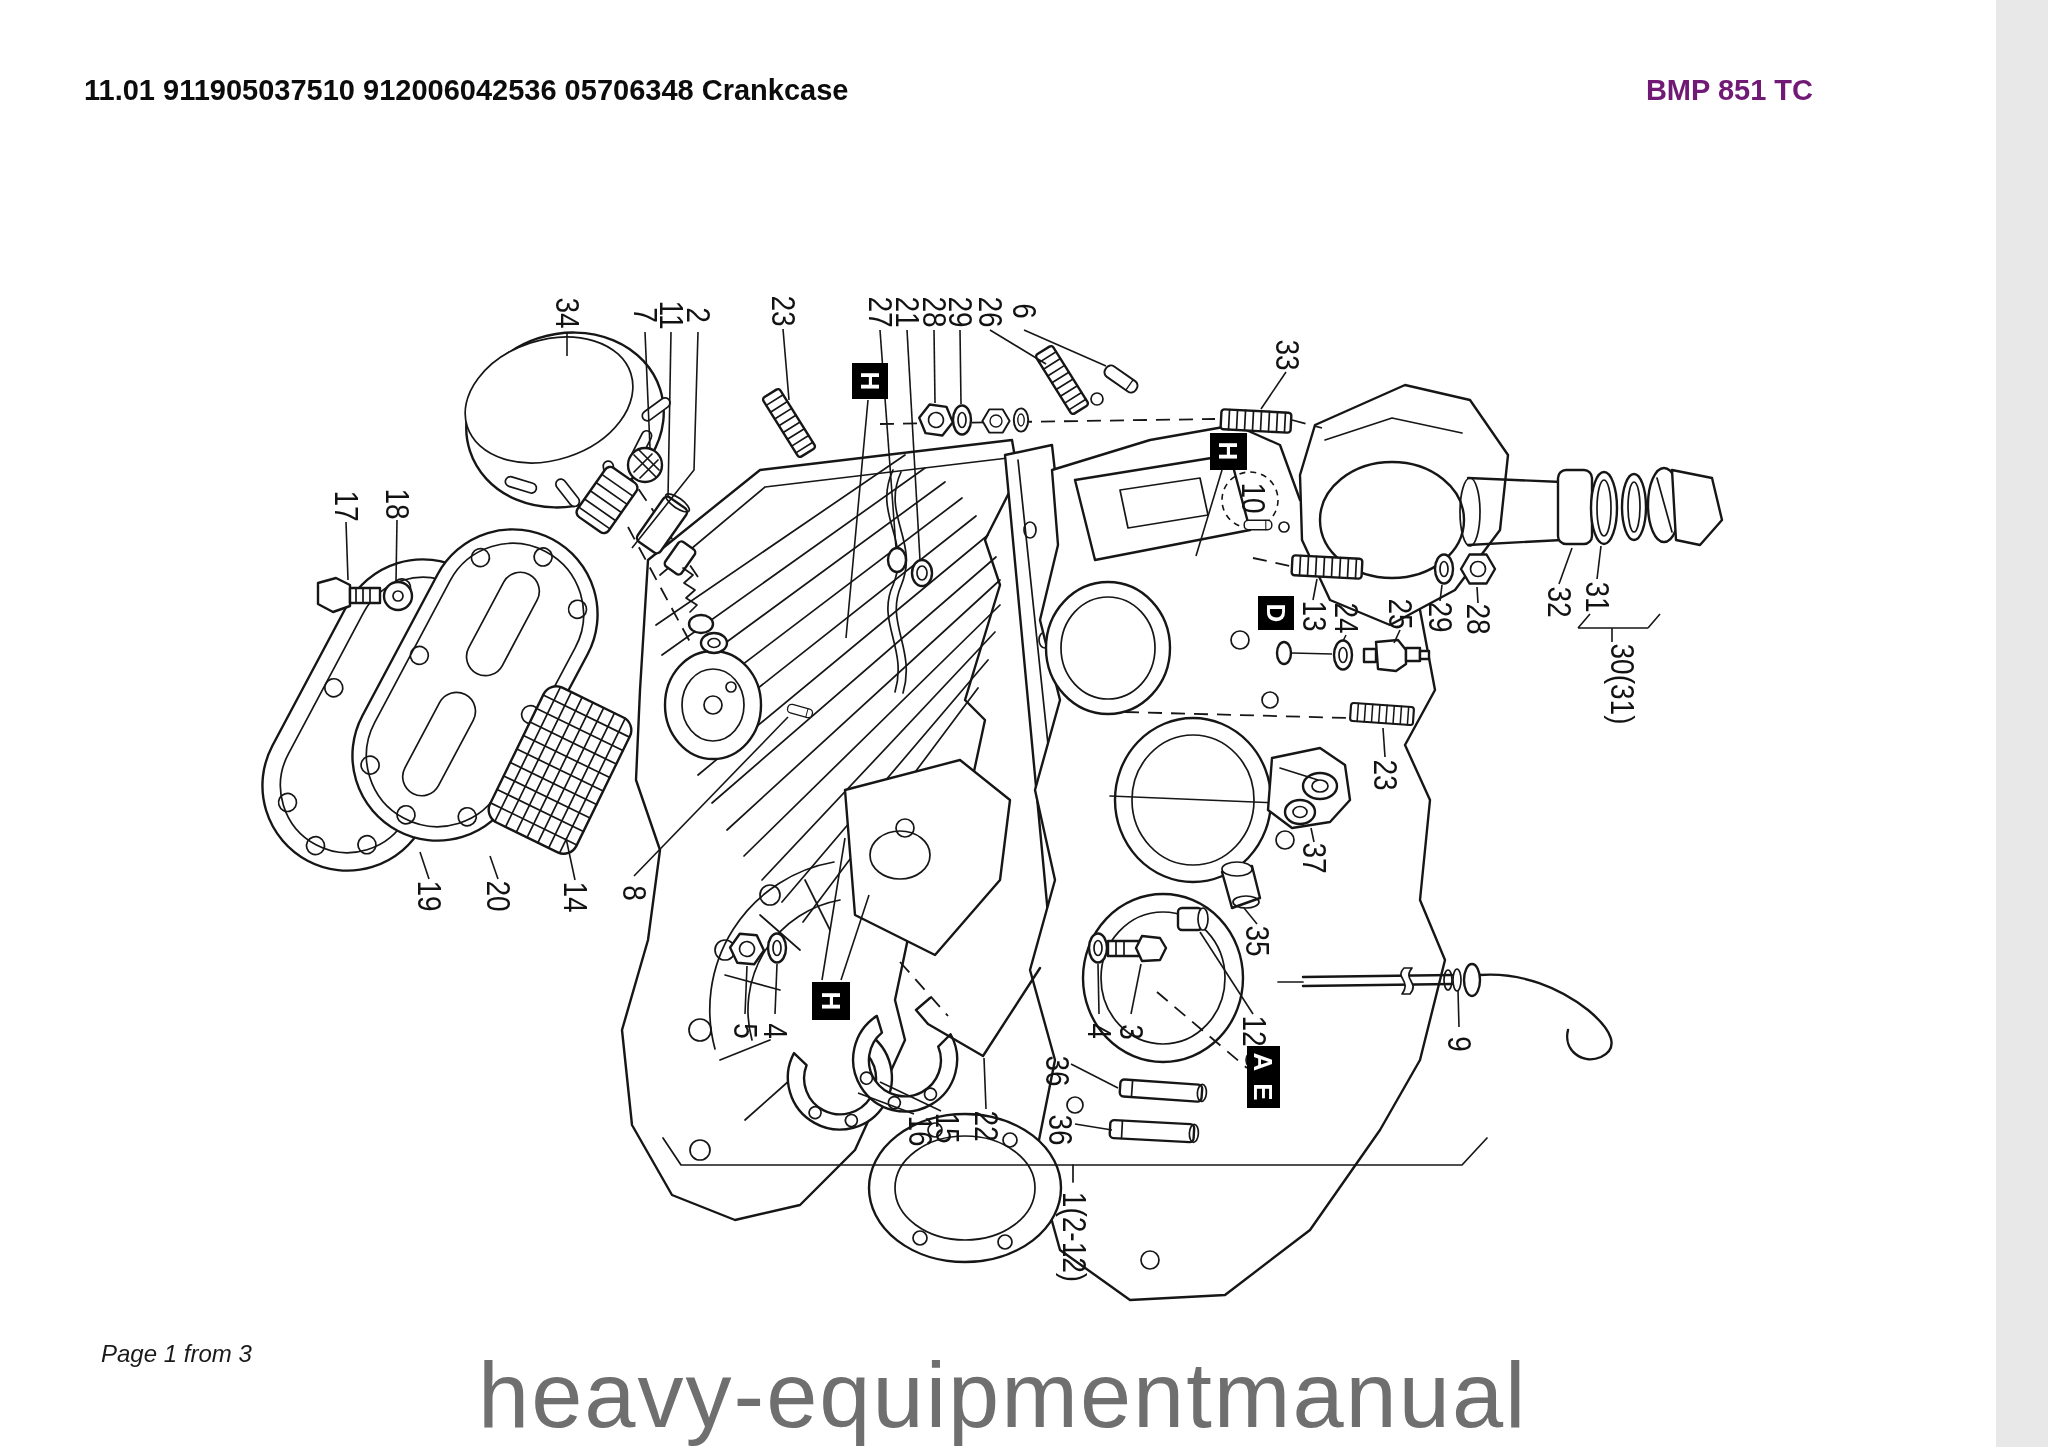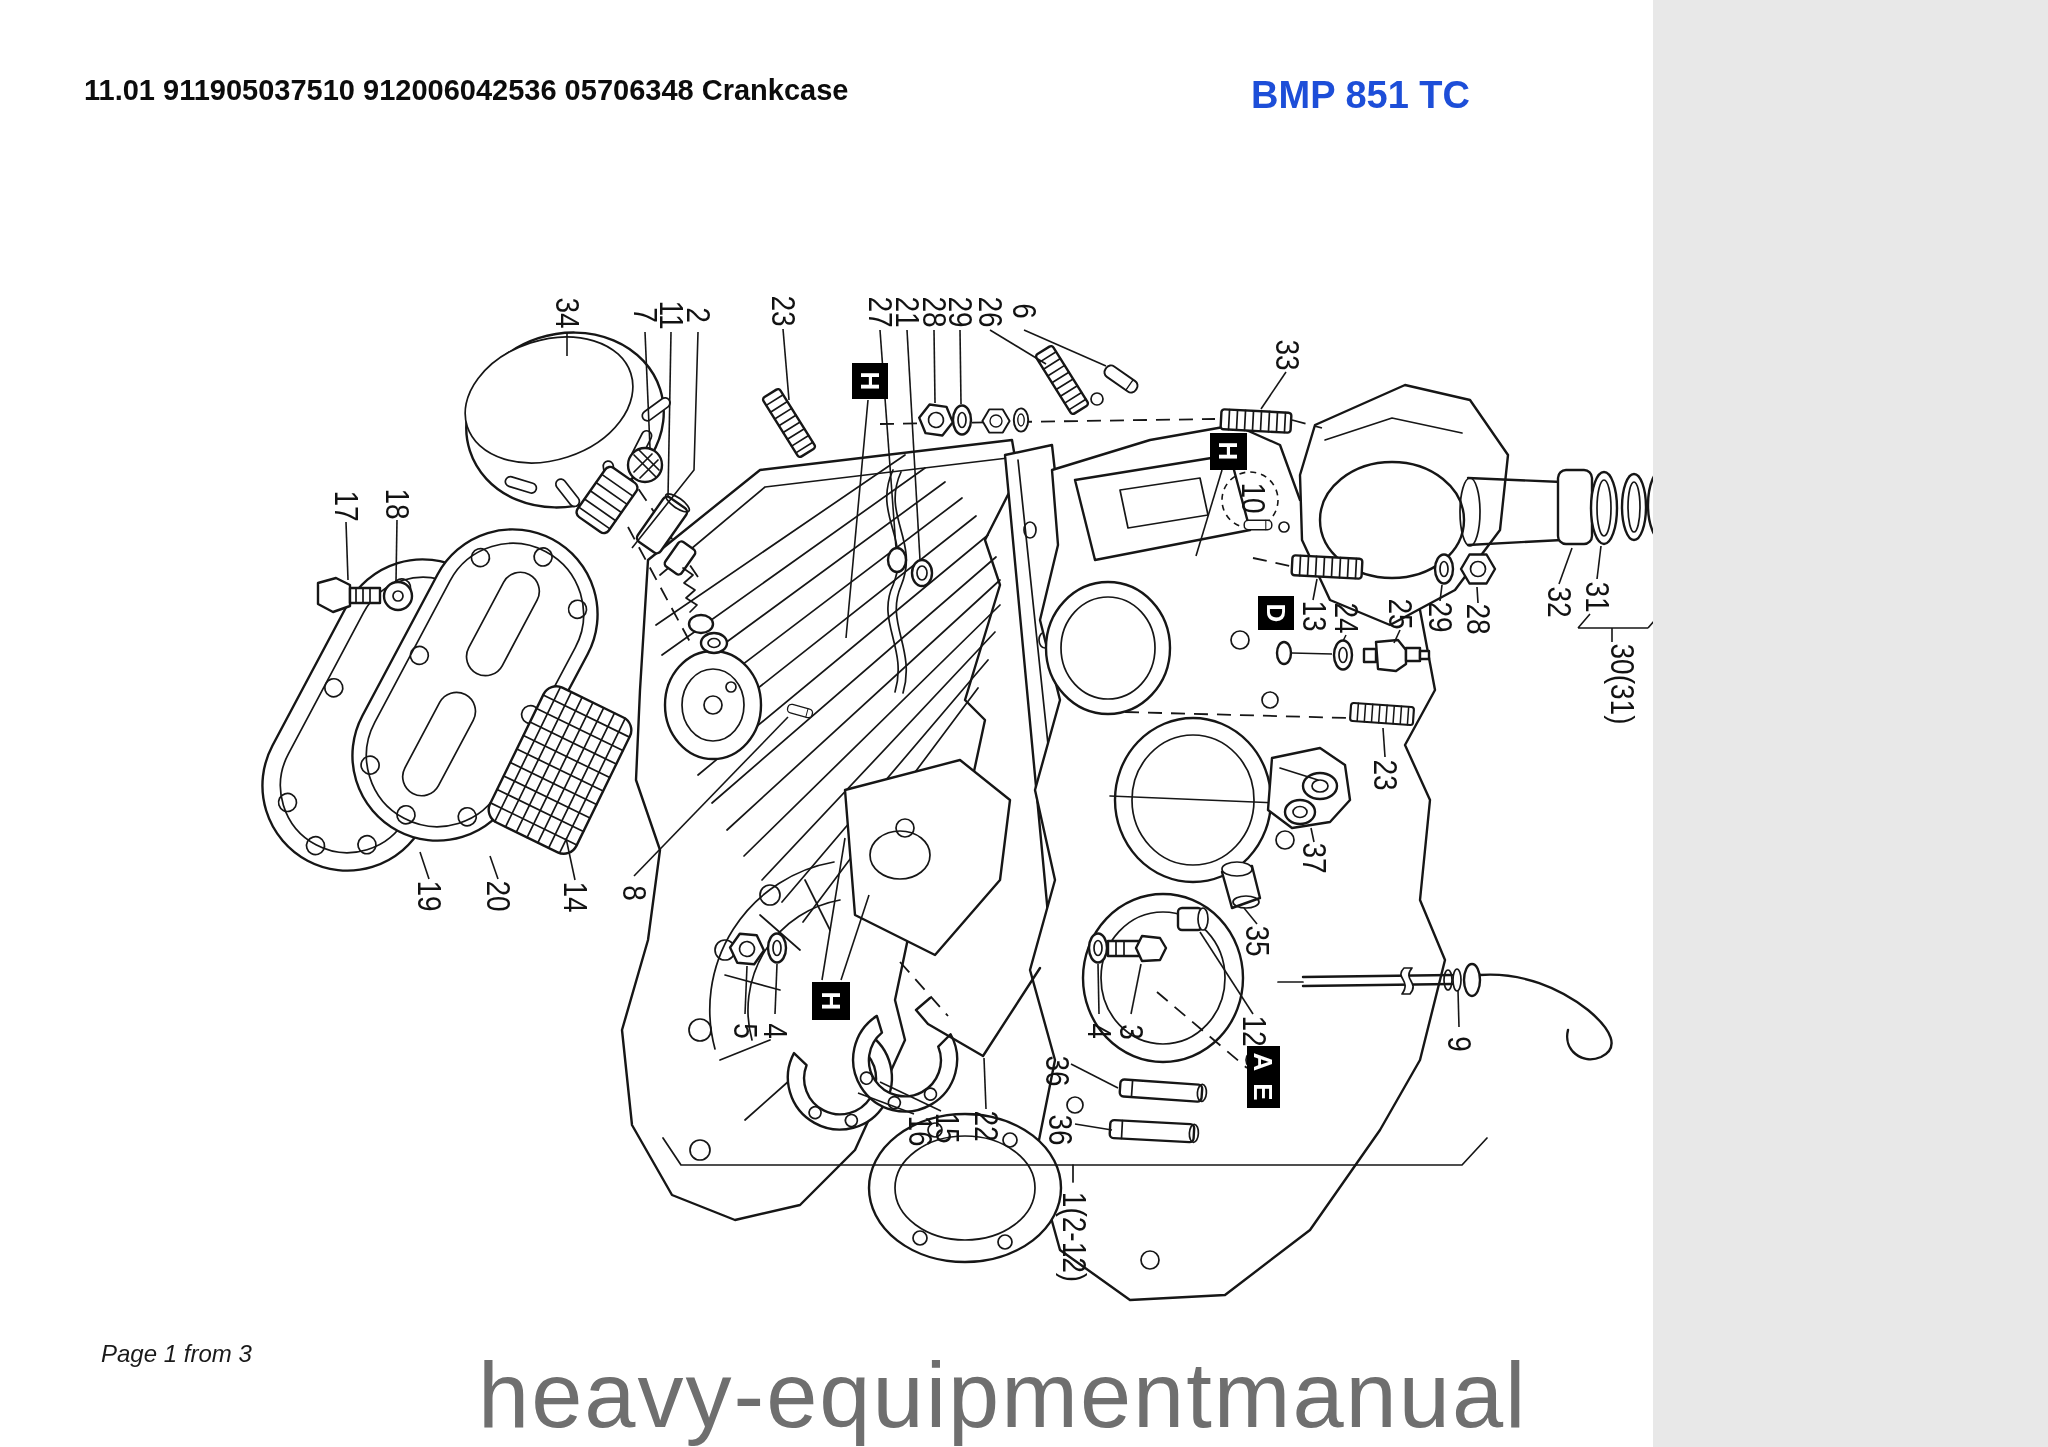--- a/index.html
+++ b/index.html
@@ -1,30 +1,30 @@
 <!DOCTYPE html>
 <html><head>
 <meta charset="utf-8">
 <style>
   html,body{margin:0;padding:0;background:#e8e8e8;}
   .page{
     position:relative;
-    width:1653px;height:1447px;
+    width:1996px;height:1447px;
     background:#ffffff;
     overflow:hidden;
     font-family:"Liberation Sans", sans-serif;
   }
   .hdr-left{
     position:absolute;left:84px;top:74px;
     font-size:29px;font-weight:700;color:#0c0c0c;
     letter-spacing:0px;white-space:nowrap;
   }
   .hdr-right{
     position:absolute;right:183px;top:74px;
-    font-size:38px;font-weight:700;color:#1d4ed8;white-space:nowrap;
+    font-size:29px;font-weight:700;color:#701a75;white-space:nowrap;
   }
   .footer-left{
     position:absolute;left:101px;top:1340px;
     font-size:24px;font-weight:400;color:#1a1a1a;white-space:nowrap;font-style:italic;
   }
   .watermark{
     position:absolute;left:478px;top:1349px;
     font-size:92px;font-weight:400;color:#6f6f6f;
     letter-spacing:2px;white-space:nowrap;line-height:1;
   }

